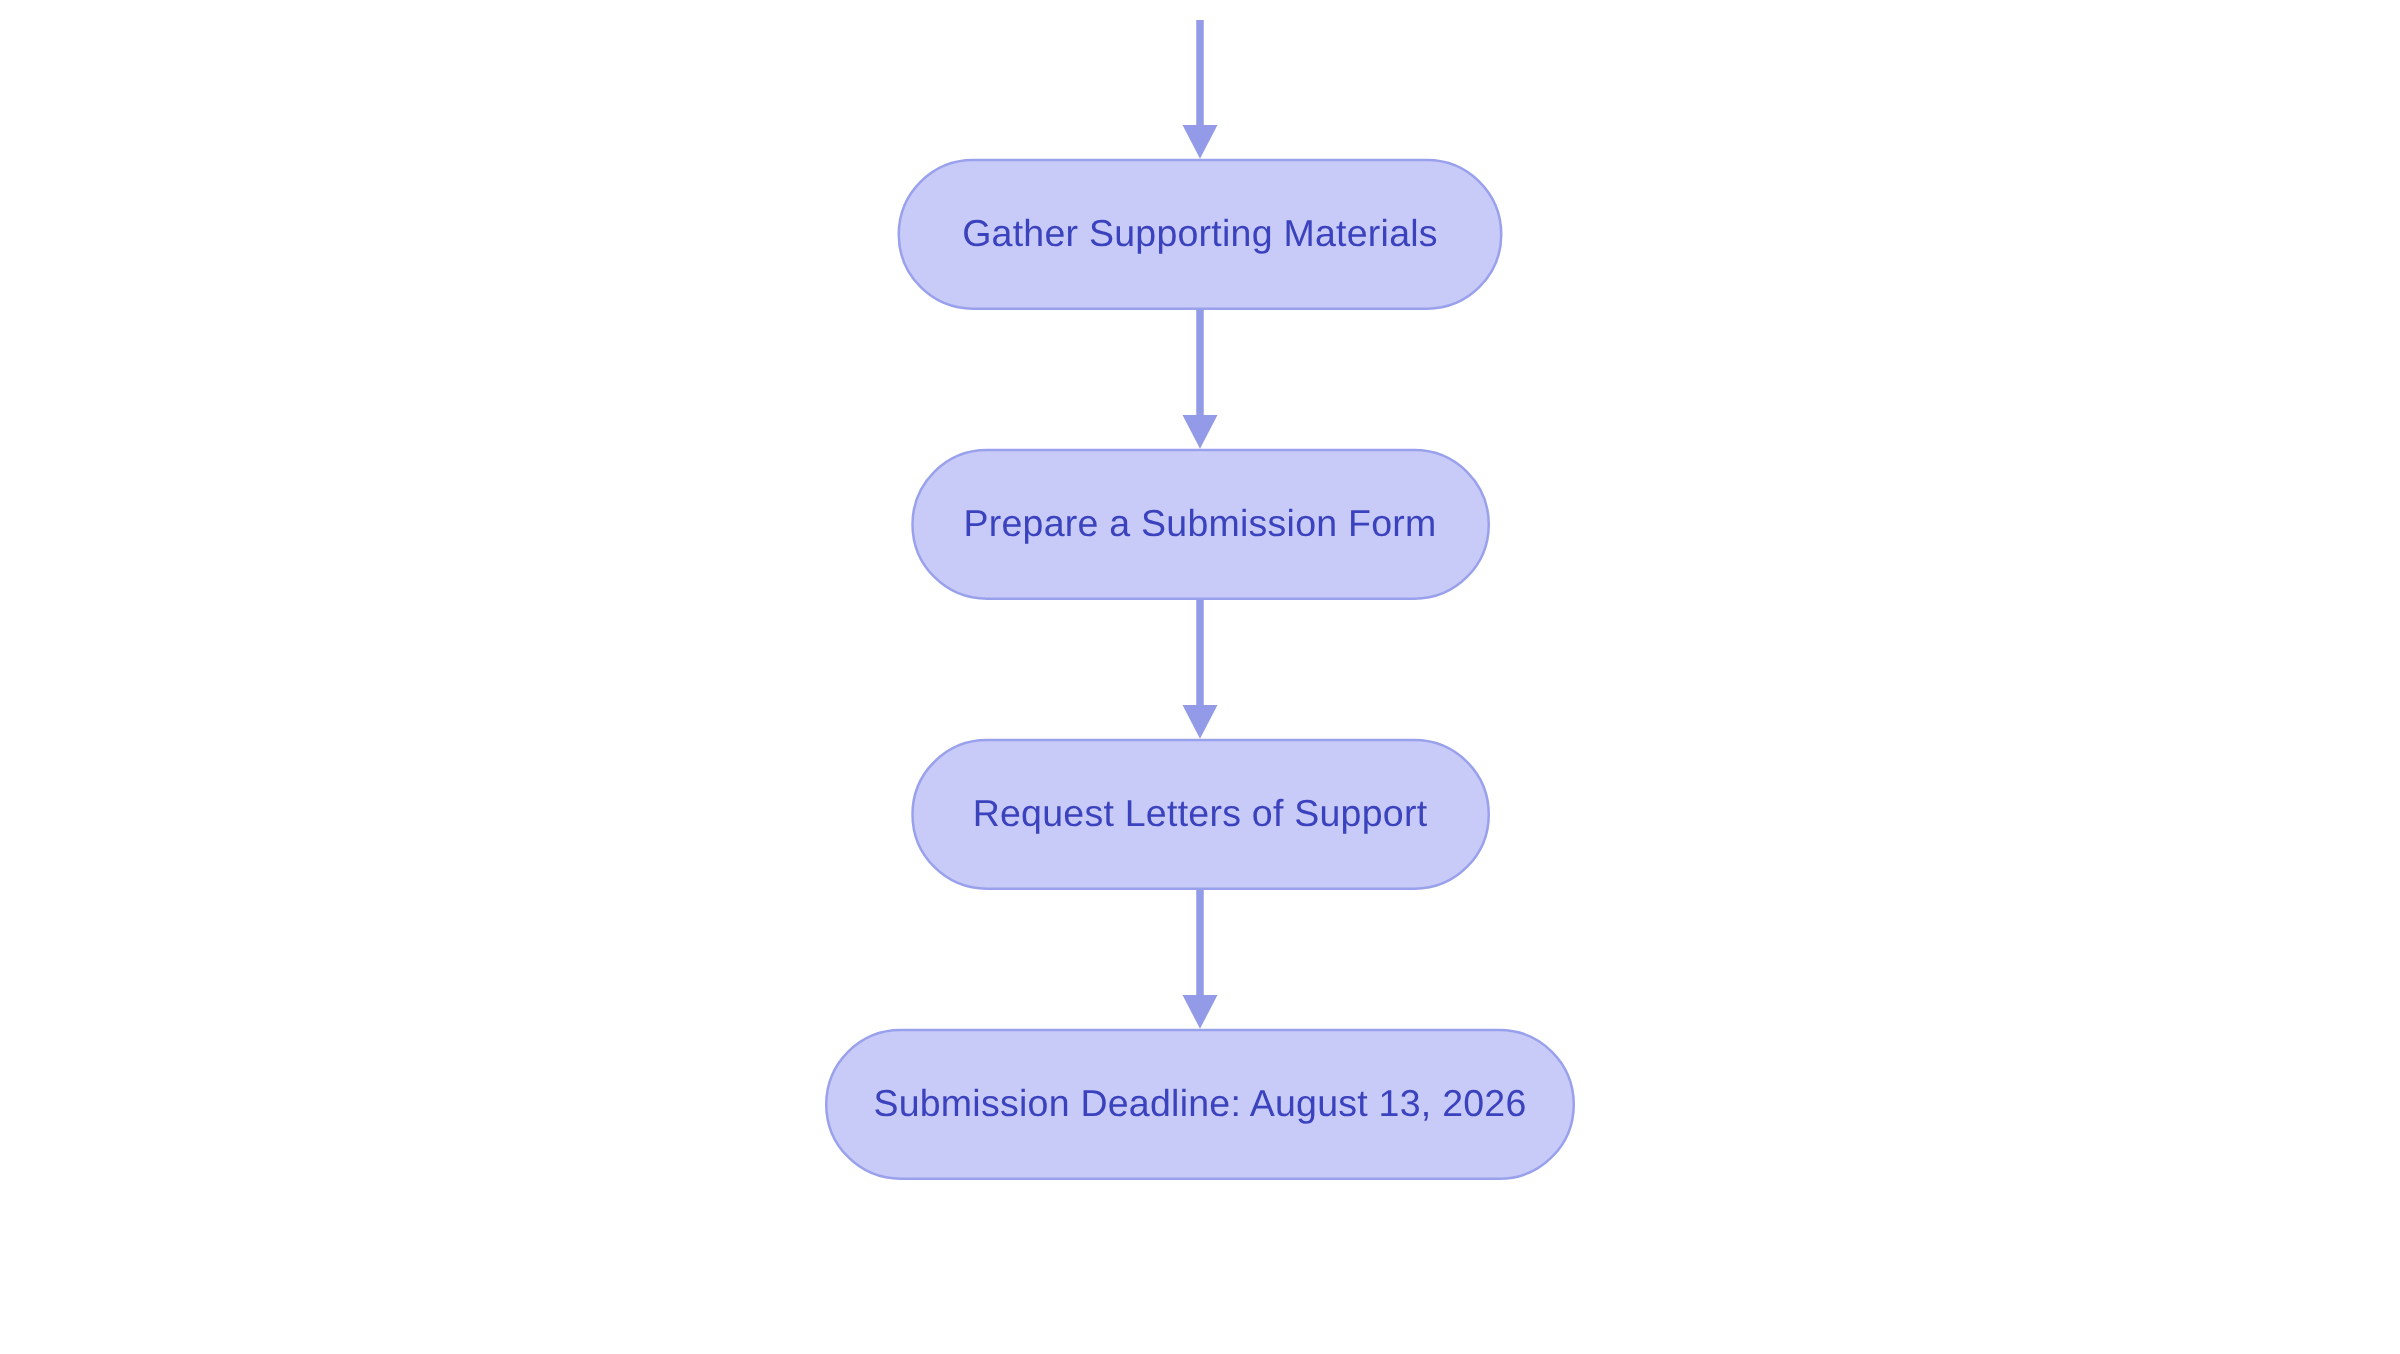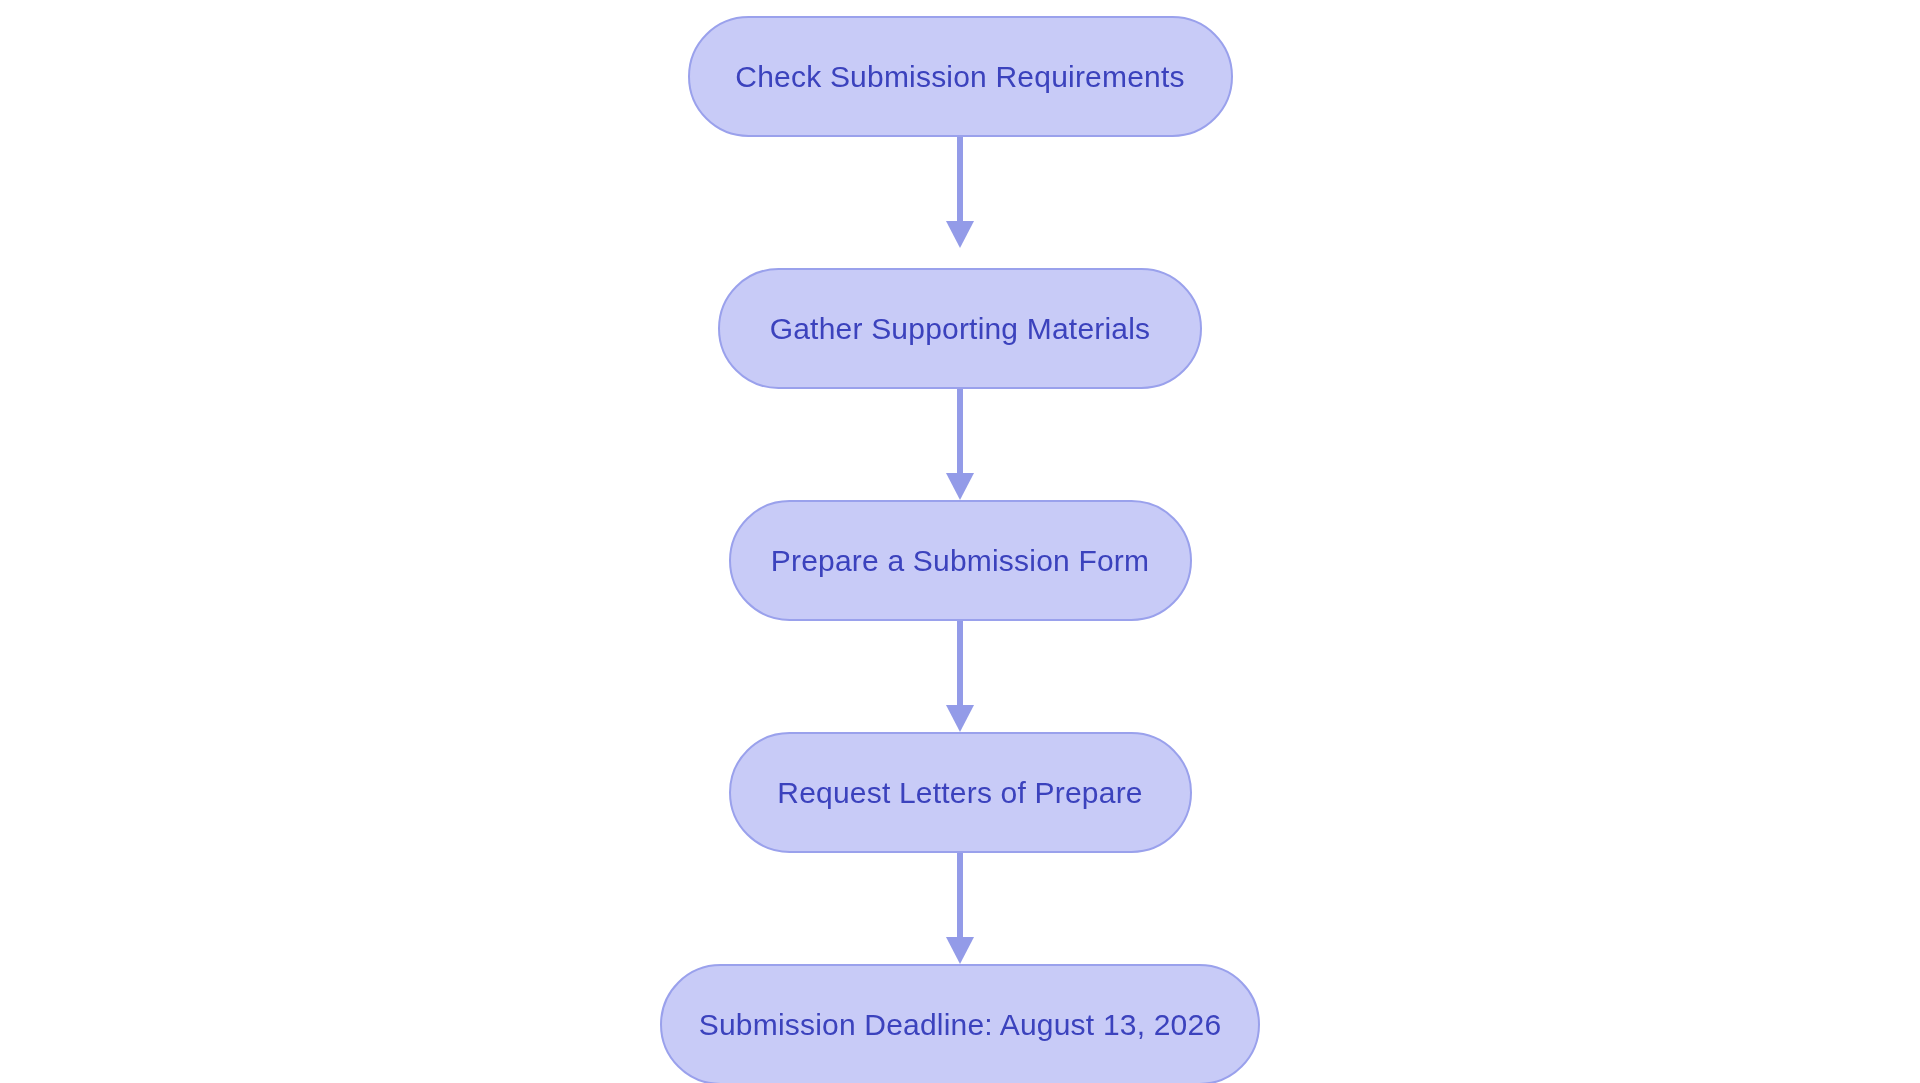--- a/index.html
+++ b/index.html
@@ -37,21 +37,21 @@
     align-items: center;
     justify-content: center;
   }
   .node .node-label {
     font-size: 30px;
     color: var(--text);
     letter-spacing: 0.2px;
     white-space: nowrap;
   }
   .node.n1 { width: 545px; }
-  .node.n2 { width: 484px; margin-top: 20px; }
+  .node.n2 { width: 484px; }
   .node.n3 { width: 463px; align-items: center; }
   .node.n4 { width: 463px; }
   .node.n5 { width: 600px; }
   .arrow {
     flex: 0 0 auto;
     height: 111px;
     width: 28px;
     display: flex;
     flex-direction: column;
     align-items: center;
@@ -67,23 +67,20 @@
     border-left: 14px solid transparent;
     border-right: 14px solid transparent;
     border-top: 27px solid var(--arrow);
   }
 </style>
 </head>
 <body>
 
 <div class="canvas">
 
-  <div class="node n1">
-    <span class="node-label">Check Submission Requirements</span>
-  </div>
 
   <div class="arrow">
     <div class="arrow-line"></div>
     <div class="arrow-head"></div>
   </div>
 
   <div class="node n2">
     <span class="node-label">Gather Supporting Materials</span>
   </div>
 
@@ -95,21 +92,21 @@
   <div class="node n3">
     <span class="node-label">Prepare a Submission Form</span>
   </div>
 
   <div class="arrow">
     <div class="arrow-line"></div>
     <div class="arrow-head"></div>
   </div>
 
   <div class="node n4">
-    <span class="node-label">Request Letters of Prepare</span>
+    <span class="node-label">Request Letters of Support</span>
   </div>
 
   <div class="arrow">
     <div class="arrow-line"></div>
     <div class="arrow-head"></div>
   </div>
 
   <div class="node n5">
     <span class="node-label">Submission Deadline: August 13, 2026</span>
   </div>

